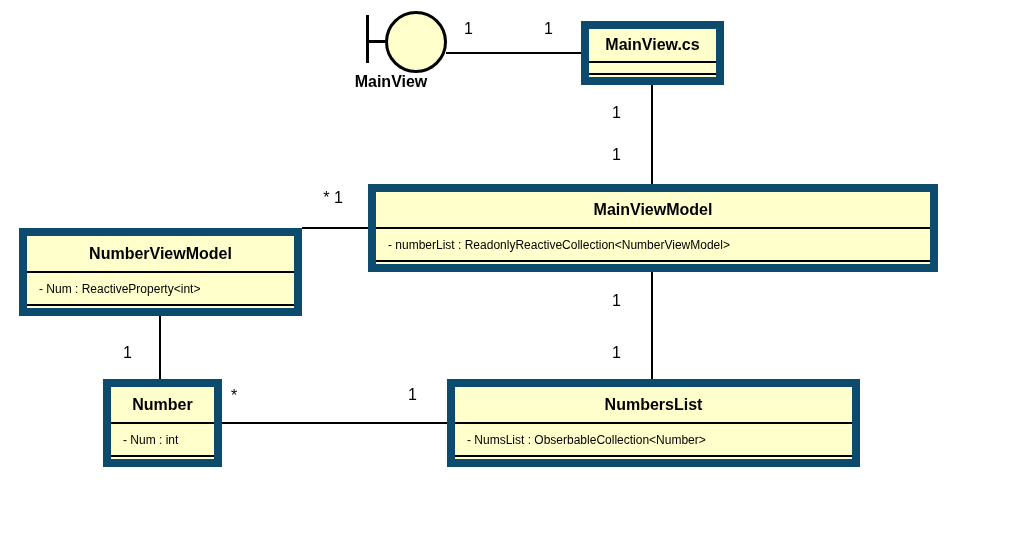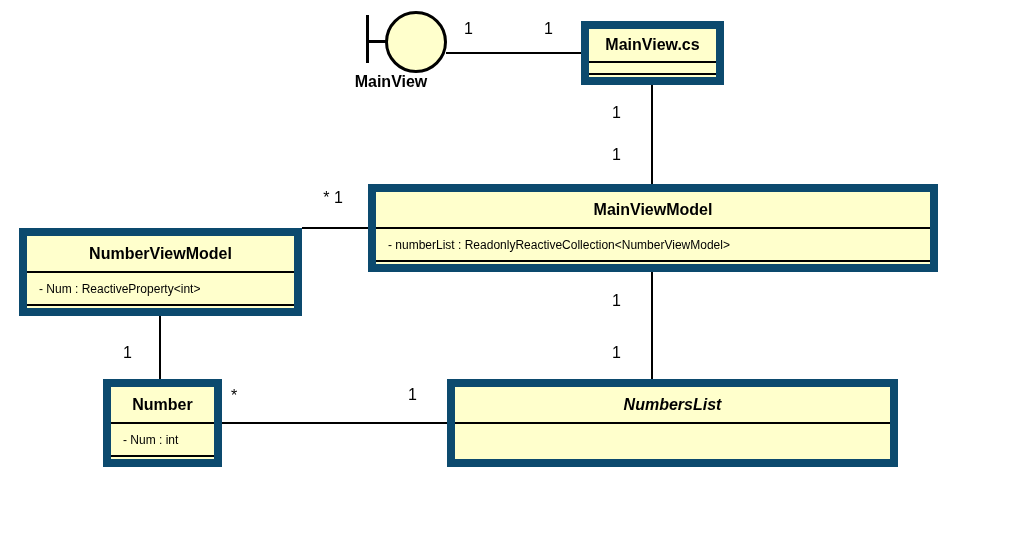--- a/index.html
+++ b/index.html
@@ -48,21 +48,21 @@
     border-top: 2px solid #000000;
     box-sizing: border-box;
   }
   #box-mainview-cs { left: 581px; top: 21px; width: 143px; height: 64px; }
   #box-mainview-cs .uml-title { flex: 0 0 32px; }
   #box-mainview-cs .uml-empty-a { flex: 0 0 12px; border-top: 2px solid #000; box-sizing: border-box; }
   #box-mainview-cs .uml-empty-b { flex: 1 1 auto; border-top: 2px solid #000; box-sizing: border-box; }
   #box-numberviewmodel { left: 19px;  top: 184px; width: 283px; height: 88px; margin-top: 44px; }
   #box-mainviewmodel   { left: 368px; top: 184px; width: 570px; height: 88px; }
   #box-number          { left: 103px; top: 379px; width: 119px; height: 88px; }
-  #box-numberslist     { left: 447px; top: 379px; width: 451px; height: 88px; font-style: italic; }
+  #box-numberslist     { left: 447px; top: 379px; width: 413px; height: 88px; }
   
   .line { position: absolute; background: #000000; }
   #line-iface   { left: 446px; top: 52px;  width: 135px; height: 2px; }
   #line-view-vm { left: 651px; top: 85px;  width: 2px;   height: 99px; }
   #line-nvm-mvm { left: 302px; top: 227px; width: 66px;  height: 2px; }
   #line-nvm-num { left: 159px; top: 272px; width: 2px;   height: 107px; }
   #line-mvm-nl  { left: 651px; top: 272px; width: 2px;   height: 107px; }
   #line-num-nl  { left: 222px; top: 422px; width: 225px; height: 2px; }
   
   #iface-bar    { left: 366px; top: 15px; width: 3px;  height: 48px; background:#000; position:absolute; }
@@ -145,16 +145,17 @@
   </div>
 
   <div class="uml-class" id="box-mainviewmodel">
     <div class="uml-title">MainViewModel</div>
     <div class="uml-attrs">- numberList : ReadonlyReactiveCollection&lt;NumberViewModel&gt;</div>
     <div class="uml-extra"></div>
   </div>
 
   <div class="uml-class" id="box-numberslist">
     <div class="uml-title">NumbersList</div>
+    <div class="uml-attrs">- NumsList : ObserbableCollection&lt;Number&gt;</div>
     <div class="uml-extra"></div>
   </div>
 
 </div>
 
 </body></html>

